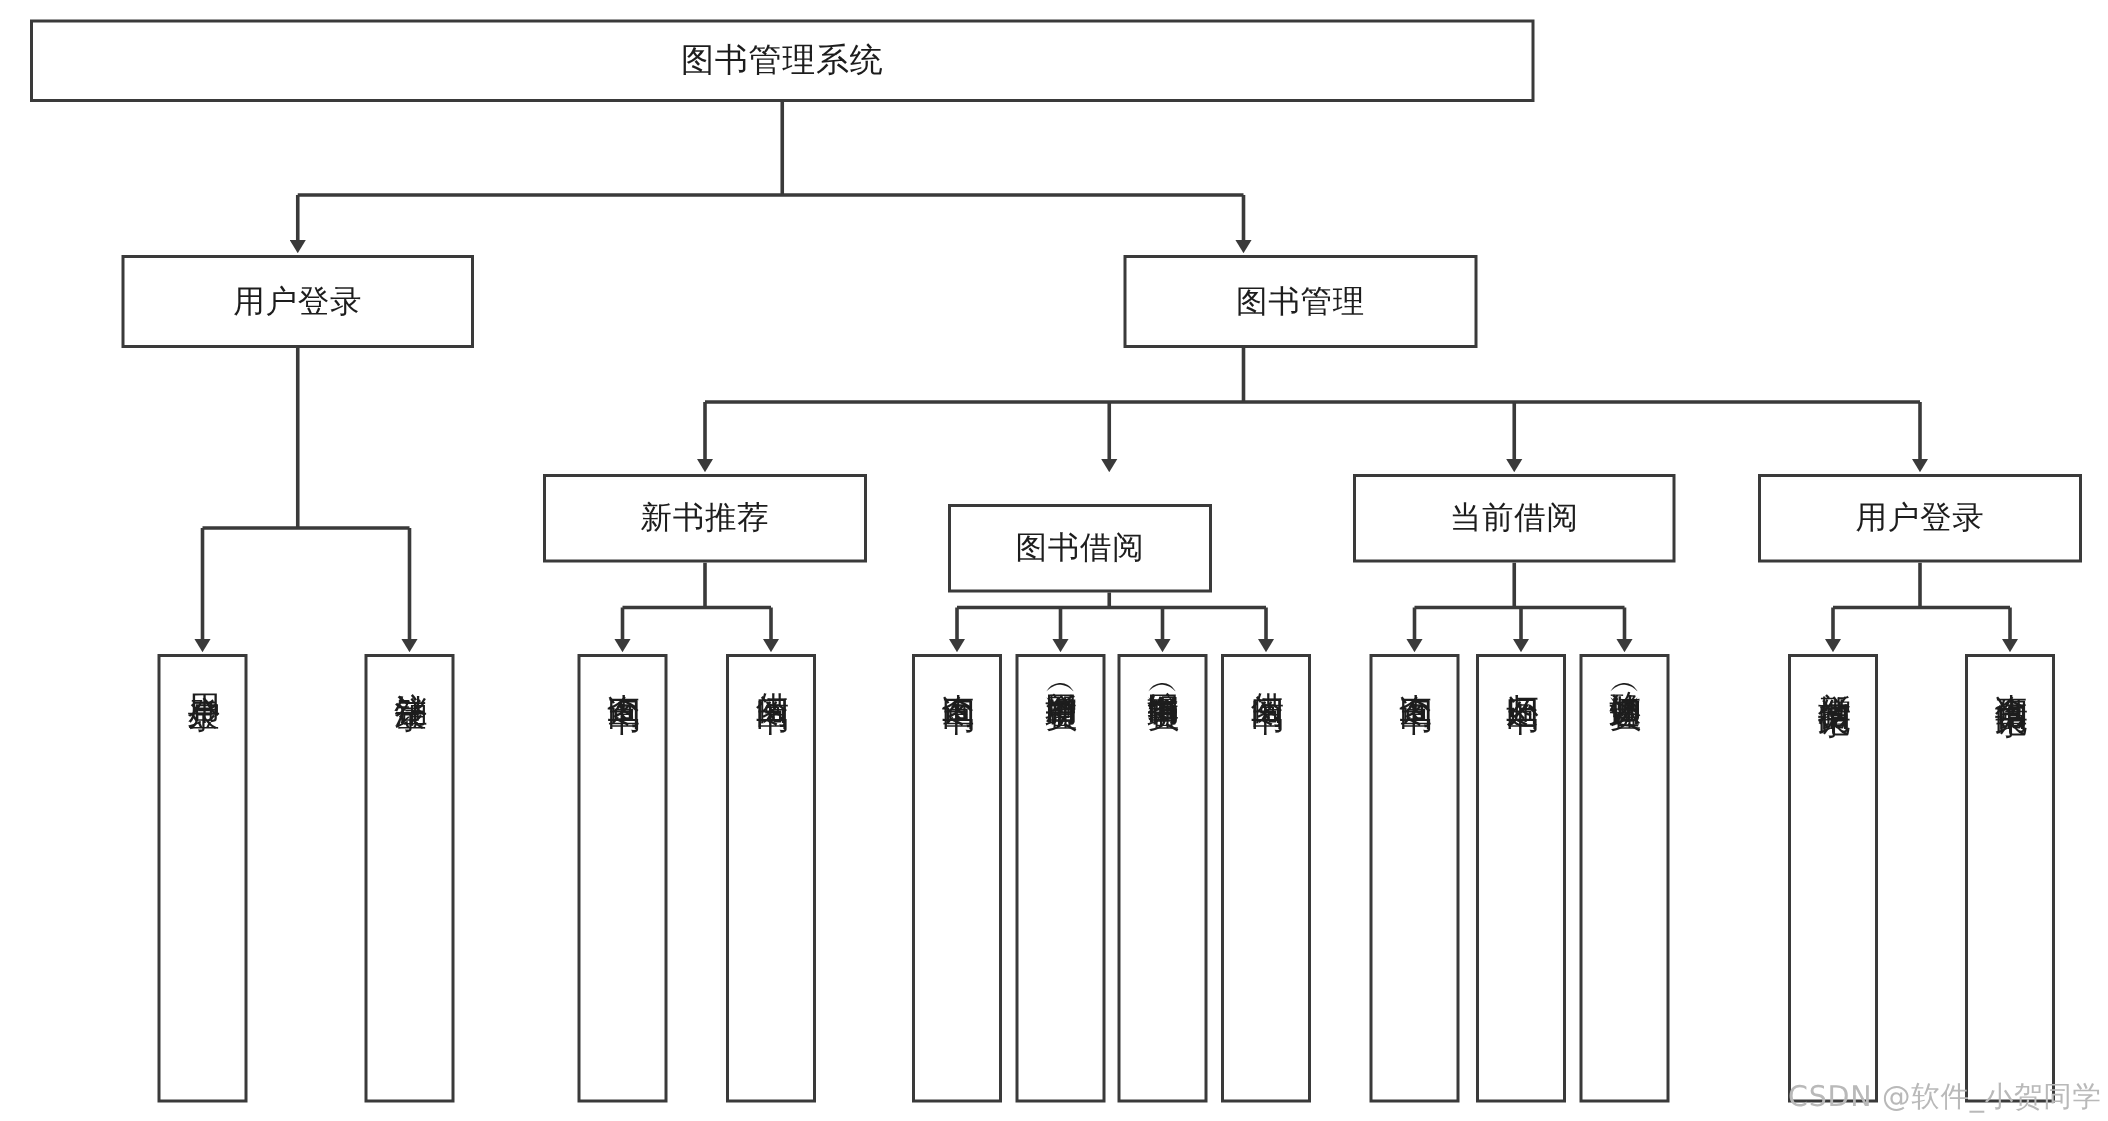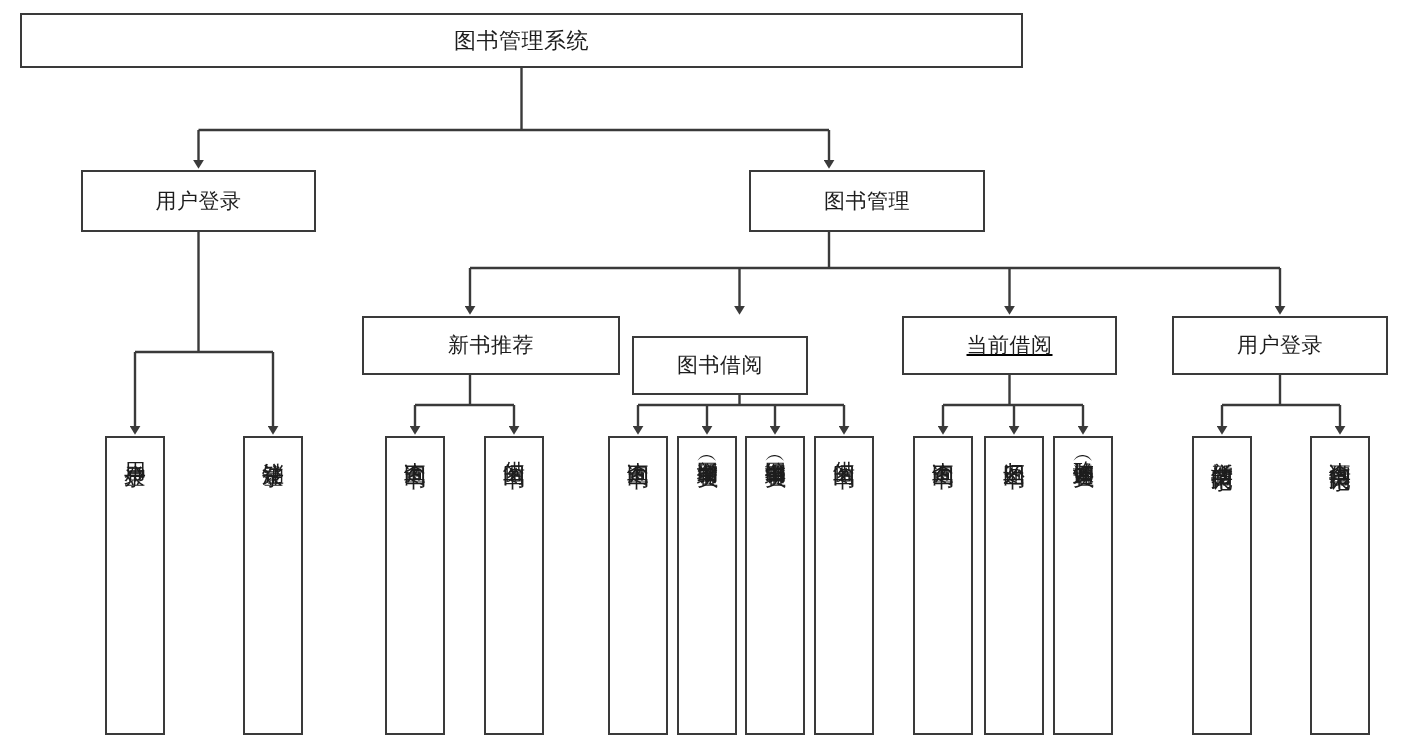--- a/index.html
+++ b/index.html
@@ -129,27 +129,27 @@
   <div id="node-layer">
       <div class="node root horiz" style="left: 20px; top: 13px; width: 1003px; height: 55px;">
         <span class="label">图书管理系统</span>
       </div>
       <div class="node horiz" style="left: 81px; top: 170px; width: 235px; height: 62px;">
         <span class="label">用户登录</span>
       </div>
       <div class="node horiz" style="left: 749px; top: 170px; width: 236px; height: 62px;">
         <span class="label">图书管理</span>
       </div>
-      <div class="node horiz" style="left: 362px; top: 316px; width: 258px; height: 59px;">
+      <div class="node horiz" style="left: 362px; top: 316px; width: 216px; height: 59px;">
         <span class="label">新书推荐</span>
       </div>
       <div class="node horiz" style="left: 632px; top: 336px; width: 176px; height: 59px;">
         <span class="label">图书借阅</span>
       </div>
-      <div class="node horiz" style="left: 902px; top: 316px; width: 215px; height: 59px; text-decoration: underline;">
+      <div class="node horiz" style="left: 902px; top: 316px; width: 215px; height: 59px;">
         <span class="label">当前借阅</span>
       </div>
       <div class="node horiz" style="left: 1172px; top: 316px; width: 216px; height: 59px;">
         <span class="label">用户登录</span>
       </div>
       <div class="node vert" style="left: 105px; top: 436px; width: 60px; height: 299px;">
         <span class="label">用户登录</span>
       </div>
       <div class="node vert" style="left: 243px; top: 436px; width: 60px; height: 299px;">
         <span class="label">注销登录</span>
@@ -182,14 +182,15 @@
         <span class="label">确认归还（管理员）</span>
       </div>
       <div class="node vert" style="left: 1192px; top: 436px; width: 60px; height: 299px;">
         <span class="label">新增借阅记录</span>
       </div>
       <div class="node vert" style="left: 1310px; top: 436px; width: 60px; height: 299px;">
         <span class="label">查询借阅记录</span>
       </div>
     </div>
 
+  <div class="watermark" style="left: 1192px; top: 718px; color: rgb(185, 185, 185);">CSDN @软件_小贺同学</div>
 
 </div>
 
 </body></html>

